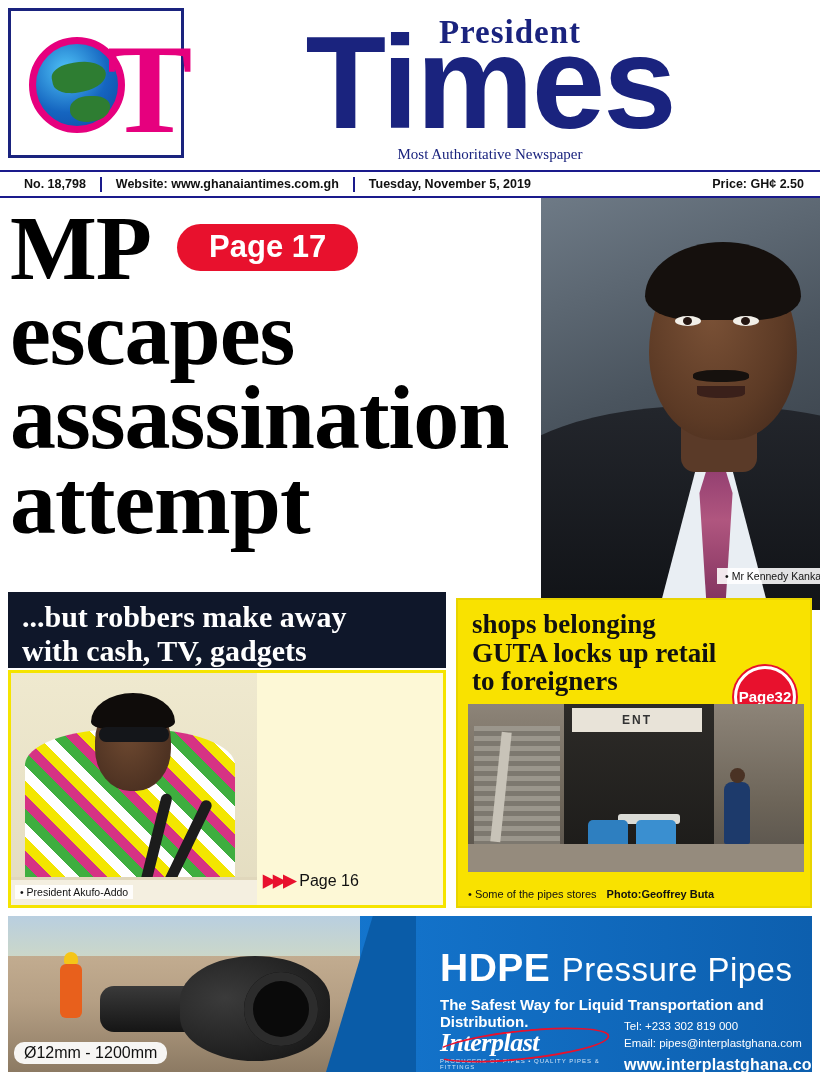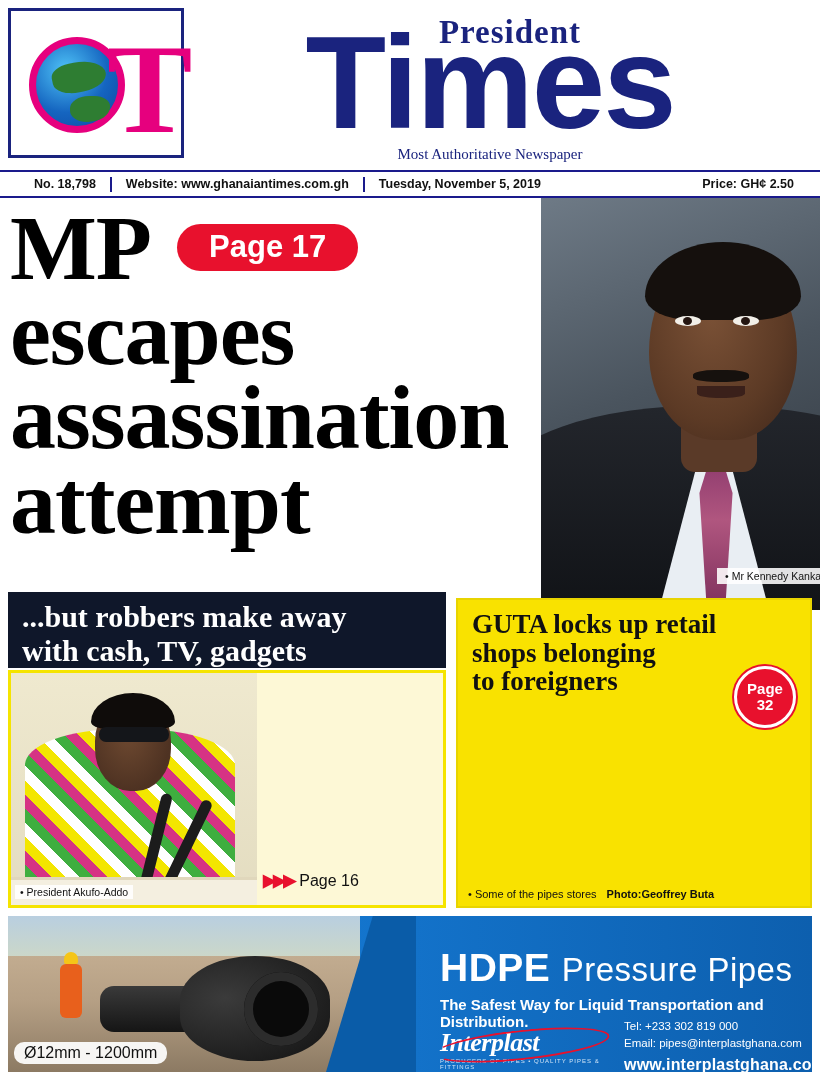--- a/index.html
+++ b/index.html
@@ -96,21 +96,21 @@
   
   .infobar {
     position: relative;
     height: 26px;
     border-bottom: 2px solid #1a1a8c;
     display: flex;
     align-items: center;
     font-size: 12.5px;
     font-weight: 700;
     color: #111;
-    padding: 0 20px;
+    padding: 0 10px;
   }
   .infobar .cell { padding: 0 14px; }
   .infobar .sep { width: 2px; height: 15px; background: #1a1a8c; }
   .infobar .price { margin-left: auto; padding-right: 6px; }
 
   
   .hero { position: relative; height: 412px; }
   .hero-photo {
     position: absolute;
     right: 0; top: 0;
@@ -345,21 +345,21 @@
     right: 14px; top: 66px;
     width: 62px; height: 62px;
     border-radius: 50%;
     background: #e8112d;
     border: 3px solid #fff;
     color: #fff;
     font-family: "Liberation Sans", sans-serif;
     font-weight: 700;
     font-size: 15px;
     line-height: 1.05;
-    display: flex; flex-direction: column;
+    display: flex; 
     align-items: center; justify-content: center;
     box-shadow: 0 0 0 2px #e8112d;
   }
   .pr-photo {
     position: absolute;
     left: 10px; top: 104px;
     width: 336px; height: 168px;
     overflow: hidden;
     background: #7d7468;
   }
@@ -578,27 +578,39 @@
     <div class="pl-caption">• President Akufo-Addo</div>
   </div>
   <div class="pl-pageline">
     <span class="arrows">▶▶▶</span>
     <span>Page 16</span>
   </div>
 </div>
 
 <div class="panel-right">
   <div class="pr-head">
+    <div>shops belonging</div>
     <div>GUTA locks up retail</div>
-    <div>shops belonging</div>
     <div>to foreigners</div>
   </div>
   <div class="pr-pill">
     <span>Page</span>
     <span>32</span>
+  </div>
+  <div class="pr-photo">
+    <div class="prp-wall"></div>
+    <div class="prp-shop"></div>
+    <div class="prp-sign">ENT</div>
+    <div class="prp-shutter"></div>
+    <div class="prp-pipes"></div>
+    <div class="prp-table"></div>
+    <div class="prp-chair1"></div>
+    <div class="prp-chair2"></div>
+    <div class="prp-person"></div>
+    <div class="prp-floor"></div>
   </div>
   <div class="pr-caption">
     <span>• Some of the pipes stores</span>
     <span class="credit">Photo:Geoffrey Buta</span>
   </div>
 </div>
 
 <div class="ad">
   <div class="ad-photo">
     <div class="ad-sky"></div>

